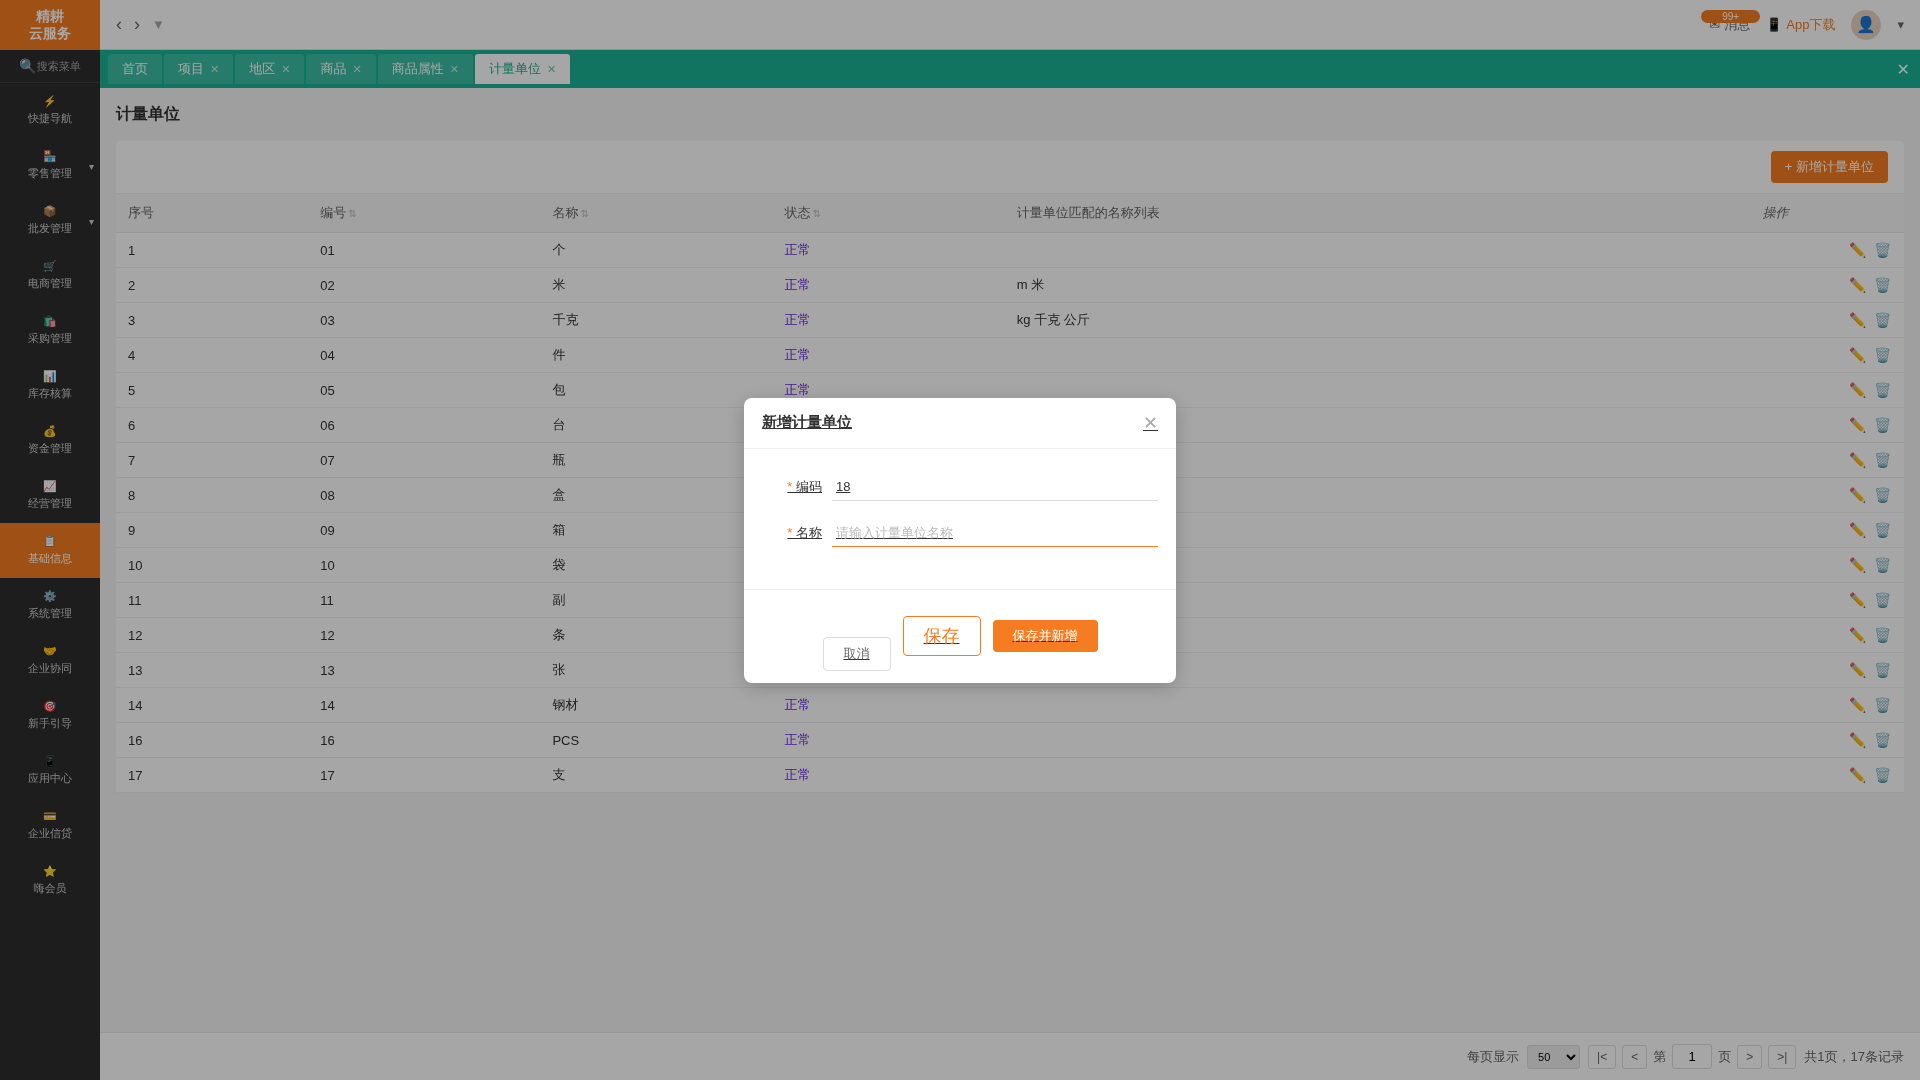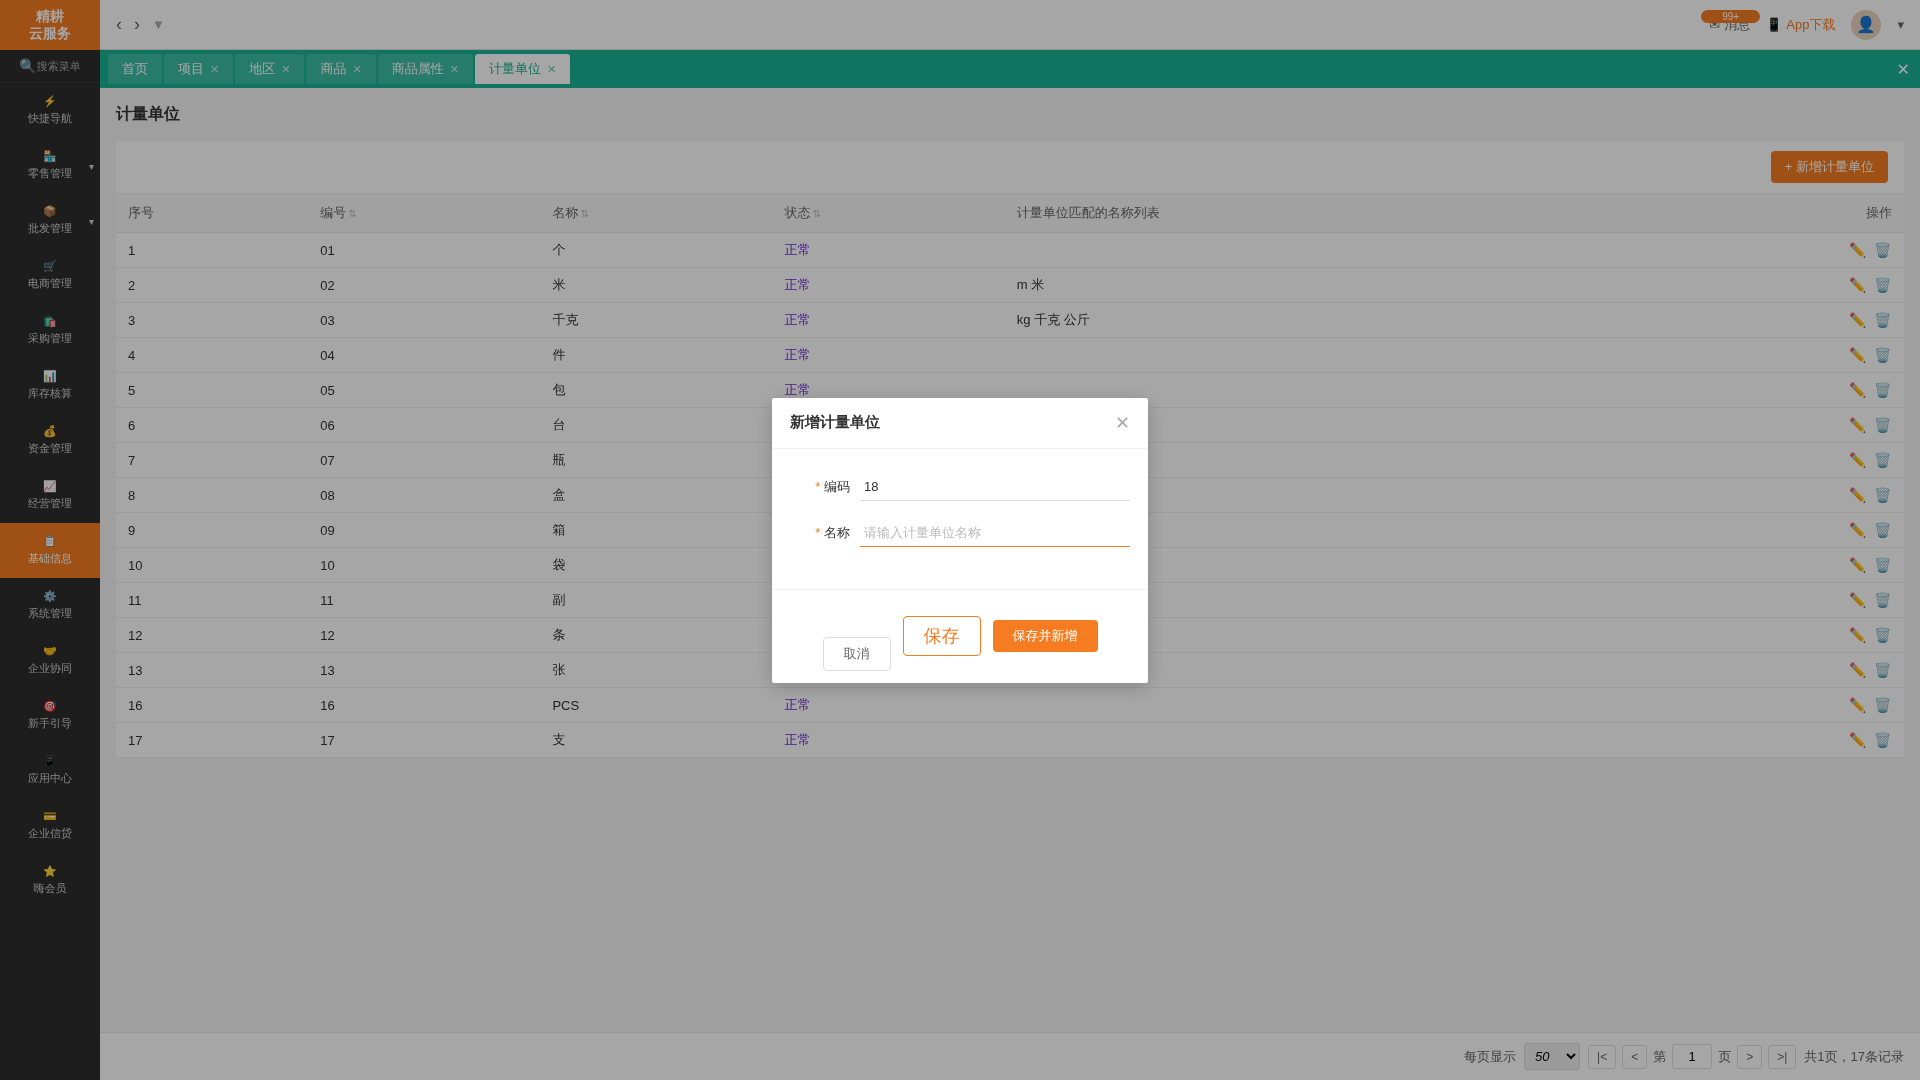--- a/index.html
+++ b/index.html
@@ -48,31 +48,31 @@
     th { background: #f7f7f7; padding: 10px 12px; text-align: left; font-weight: normal; color: #666; border-bottom: 1px solid #e8e8e8; font-size: 13px; white-space: nowrap; }
     td { padding: 8px 12px; border-bottom: 1px solid #f0f0f0; color: #333; font-size: 13px; }
     .status-normal { color: #6d28d9; }
     .action-icons { display: flex; gap: 8px; align-items: center; }
     .action-icon { cursor: pointer; color: #aaa; font-size: 14px; }
     .sort-arrow { color: #bbb; font-size: 10px; margin-left: 2px; }
 
     
     .footer { height: 48px; background: white; border-top: 1px solid #e8e8e8; display: flex; align-items: center; justify-content: flex-end; padding: 0 16px; gap: 8px; flex-shrink: 0; }
     .footer-label { color: #666; font-size: 13px; }
-    .footer-select { border: 1px solid #ddd; padding: 4px 6px; border-radius: 3px; font-size: 13px; font-style: italic; }
+    .footer-select { border: 1px solid #ddd; padding: 4px 6px; border-radius: 3px; font-size: 11px; }
     .footer-pager { display: flex; align-items: center; gap: 6px; }
     .pager-btn { border: 1px solid #ddd; background: white; padding: 4px 8px; border-radius: 3px; cursor: pointer; color: #666; font-size: 12px; }
     .pager-btn:disabled { color: #ccc; cursor: default; }
     .pager-input { border: 1px solid #ddd; padding: 4px 6px; border-radius: 3px; width: 40px; text-align: center; font-size: 13px; }
 
     
     .overlay { position: fixed; top: 0; left: 0; width: 1920px; height: 1080px; background: rgba(0,0,0,0.35); z-index: 100; display: flex; align-items: center; justify-content: center; }
 
     
-    .dialog { background: white; border-radius: 2px; width: 376px; box-shadow: 0 4px 20px rgba(0,0,0,0.2); }
+    .dialog { background: white; border-radius: 8px; width: 432px; box-shadow: 0 4px 20px rgba(0,0,0,0.2); text-decoration: underline; }
     .dialog-header { padding: 14px 18px; border-bottom: 1px solid #f0f0f0; display: flex; align-items: center; justify-content: space-between; }
     .dialog-title { font-size: 15px; font-weight: bold; color: #333; }
     .dialog-close { cursor: pointer; color: #aaa; font-size: 18px; }
     .dialog-body { padding: 24px 18px; }
     .form-row { display: flex; align-items: center; margin-bottom: 18px; gap: 10px; }
     .form-label { font-size: 13px; color: #333; width: 60px; text-align: right; flex-shrink: 0; }
     .form-label.required::before { content: "* "; color: #f57c20; }
     .form-input { flex: 1; border: none; border-bottom: 1px solid #ddd; padding: 6px 4px; font-size: 13px; outline: none; color: #333; }
     .form-input.active { border-bottom-color: #f57c20; }
     .form-input::placeholder { color: #bbb; }
@@ -216,21 +216,21 @@
         <button class="btn-add">+ 新增计量单位</button>
       </div>
       <table>
         <thead>
           <tr>
             <th><span>序号</span></th>
             <th><span>编号</span><span class="sort-arrow">⇅</span></th>
             <th><span>名称</span><span class="sort-arrow">⇅</span></th>
             <th><span>状态</span><span class="sort-arrow">⇅</span></th>
             <th><span>计量单位匹配的名称列表</span></th>
-            <th style="text-align:right;"><span>操作</span></th>
+            <th style="text-align:center;font-style:italic;"><span>操作</span></th>
           </tr>
         </thead>
         <tbody id="table-body">
         <tr>
     <td>1</td>
     <td>01</td>
     <td>个</td>
     <td class="status-normal">正常</td>
     <td></td>
     <td>
@@ -380,20 +380,33 @@
       <div class="action-icons" style="justify-content:flex-end;">
         <span class="action-icon">✏️</span>
         <span class="action-icon">🗑️</span>
       </div>
     </td>
   </tr>
             <tr>
     <td>13</td>
     <td>13</td>
     <td>张</td>
+    <td class="status-normal">正常</td>
+    <td></td>
+    <td>
+      <div class="action-icons" style="justify-content:flex-end;">
+        <span class="action-icon">✏️</span>
+        <span class="action-icon">🗑️</span>
+      </div>
+    </td>
+  </tr>
+            <tr>
+    <td>14</td>
+    <td>14</td>
+    <td>钢材</td>
     <td class="status-normal">正常</td>
     <td></td>
     <td>
       <div class="action-icons" style="justify-content:flex-end;">
         <span class="action-icon">✏️</span>
         <span class="action-icon">🗑️</span>
       </div>
     </td>
   </tr>
             <tr>

